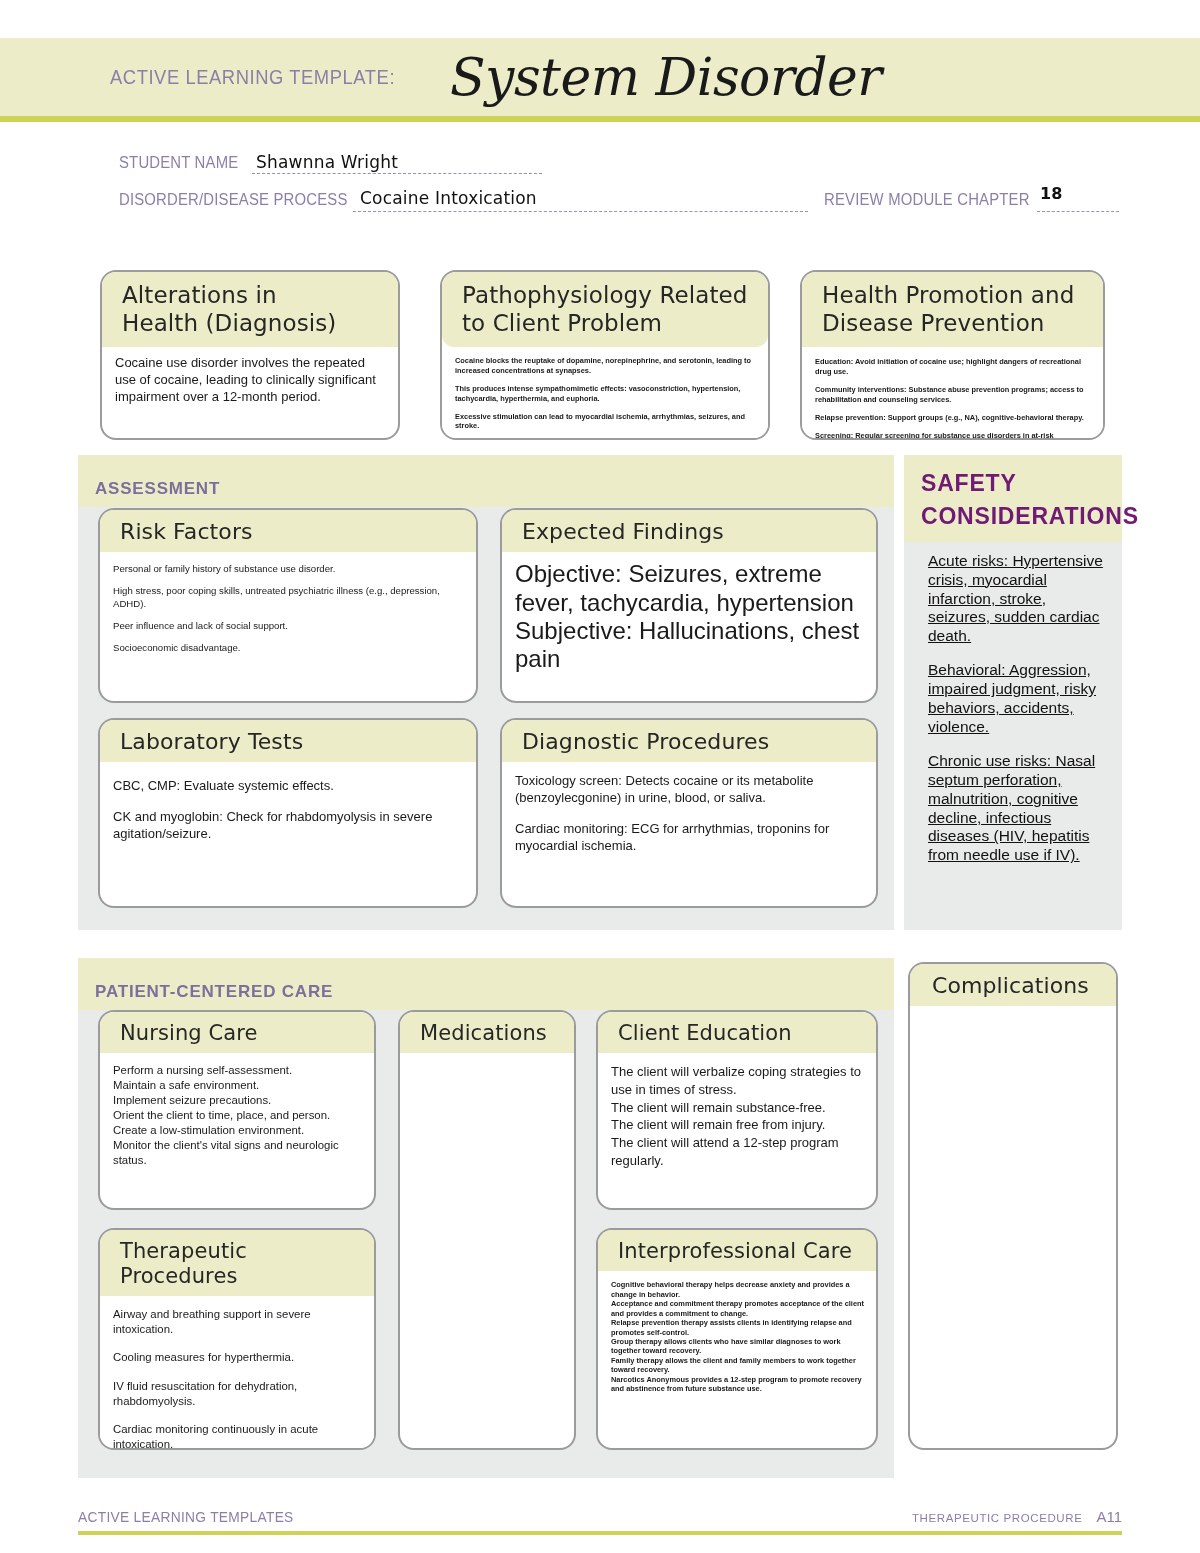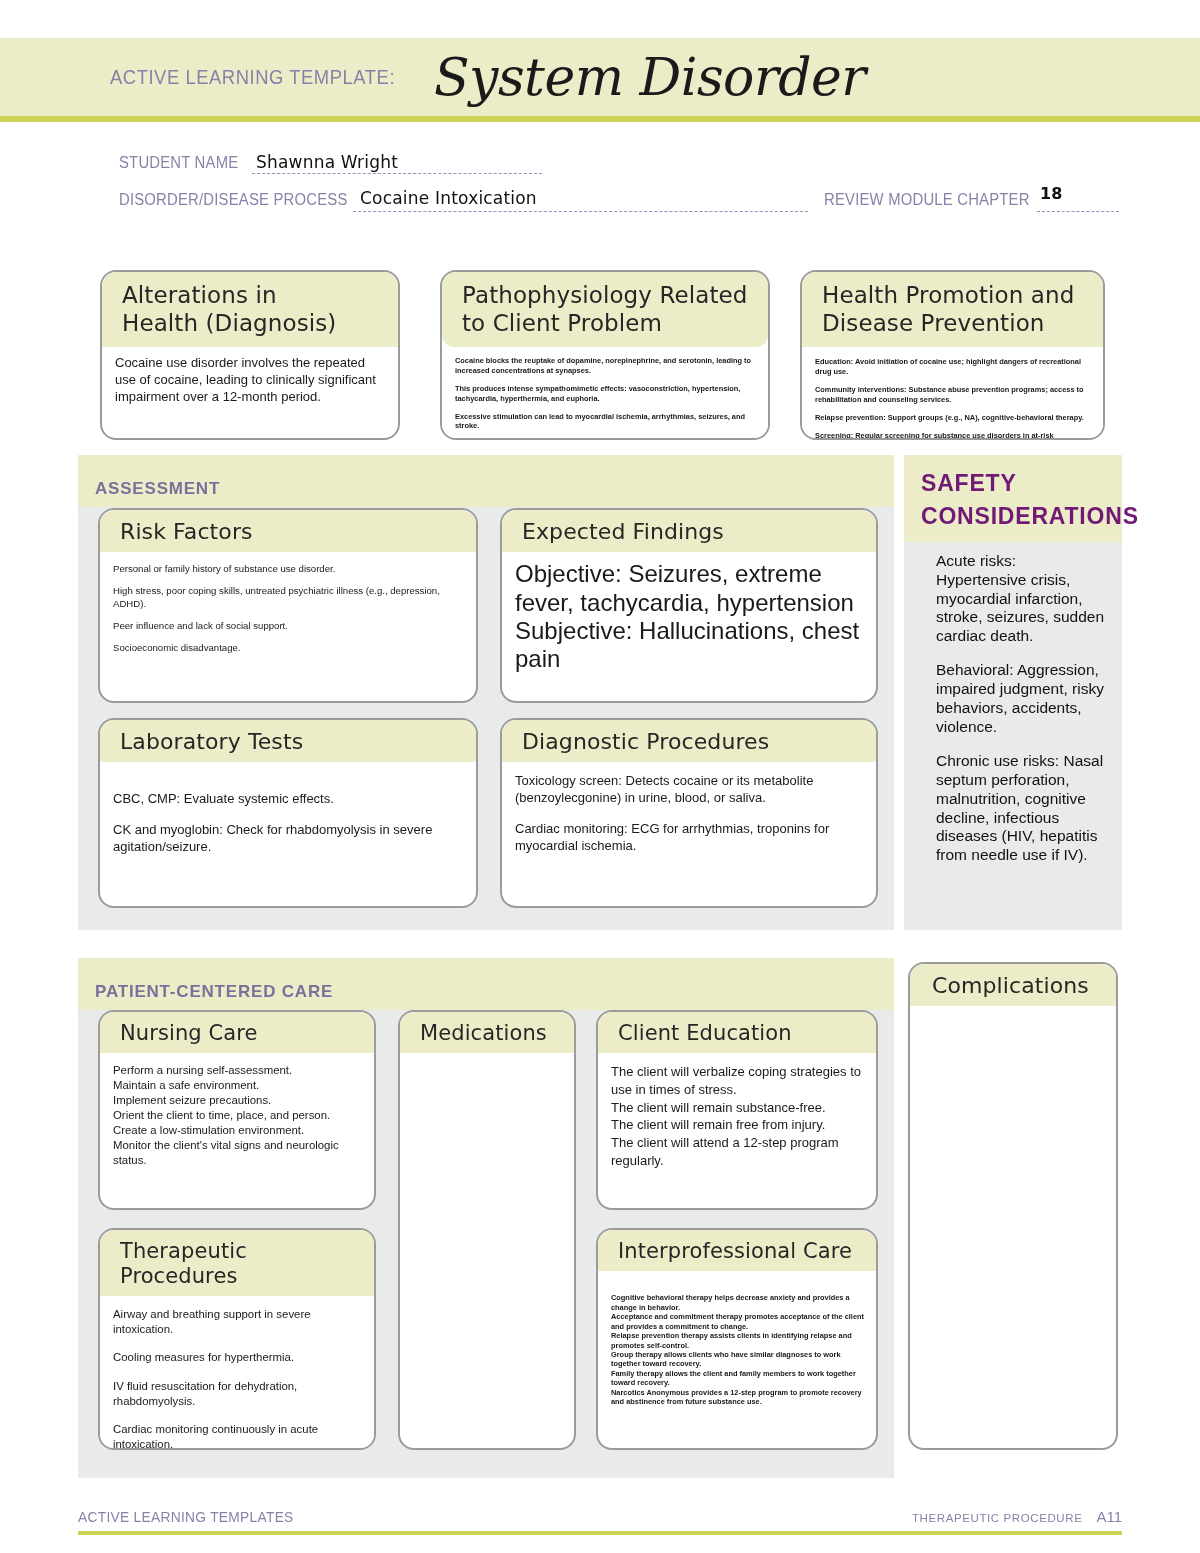--- a/index.html
+++ b/index.html
@@ -24,21 +24,21 @@
     background: #ecedc8;
     border-bottom: 6px solid #cdd356;
     box-sizing: border-box;
   }
   .banner-inner {
     position: absolute;
     left: 110px; top: 0;
     height: 78px;
     display: flex;
     align-items: center;
-    gap: 14px;
+    gap: 30px;
   }
   .alt-label {
     font-family: "Liberation Sans", sans-serif;
     font-size: 20px;
     letter-spacing: 0.6px;
     color: #8b7fa8;
     font-weight: 400;
     transform: scaleX(0.92);
     transform-origin: left center;
     white-space: nowrap;
@@ -145,21 +145,21 @@
     padding: 12px 14px 8px 17px;
     line-height: 1.45;
   }
   .rail-body {
     box-sizing: border-box;
     padding: 10px 14px 0 16px;
     font-size: 15.5px;
     line-height: 1.22;
     color: #111;
   }
-  .rail-body p { margin: 0 0 15px 16px; }
+  .rail-body p { margin: 0 0 15px 8px; text-decoration: underline; }
 
   
   .t-tiny   { font-size: 7.4px;  line-height: 1.28; }
   .t-small  { font-size: 9.6px;  line-height: 1.34; }
   .t-med    { font-size: 11.4px; line-height: 1.32; }
   .t-norm   { font-size: 13px;   line-height: 1.3; }
   .t-big    { font-size: 24px;   line-height: 1.18; }
 
   .h-lg  { font-size: 23px; line-height: 1.22; }
   .h-md  { font-size: 22px; line-height: 1.2; }
@@ -278,21 +278,21 @@
 <div class="card" style="left:500px; top:508px; width:378px; height:195px;">
   <div class="card-head h-md">Expected Findings</div>
   <div class="card-body t-big" style="padding-top:8px;">
     <p style="margin-bottom:0;">Objective: Seizures, extreme fever, tachycardia, hypertension</p>
     <p>Subjective: Hallucinations, chest pain</p>
   </div>
 </div>
 
 <div class="card" style="left:98px; top:718px; width:380px; height:190px;">
   <div class="card-head h-md">Laboratory Tests</div>
-  <div class="card-body t-norm" style="padding-top:29px;">
+  <div class="card-body t-norm" style="padding-top:16px;">
     <p style="margin-bottom:14px;">CBC, CMP: Evaluate systemic effects.</p>
     <p>CK and myoglobin: Check for rhabdomyolysis in severe agitation/seizure.</p>
   </div>
 </div>
 
 <div class="card" style="left:500px; top:718px; width:378px; height:190px;">
   <div class="card-head h-md">Diagnostic Procedures</div>
   <div class="card-body t-norm" style="padding-top:11px;">
     <p style="margin-bottom:14px;">Toxicology screen: Detects cocaine or its metabolite (benzoylecgonine) in urine, blood, or saliva.</p>
     <p>Cardiac monitoring: ECG for arrhythmias, troponins for myocardial ischemia.</p>
@@ -347,21 +347,21 @@
   <div class="card-body t-med" style="padding-top:11px;">
     <p style="margin-bottom:13px;">Airway and breathing support in severe intoxication.</p>
     <p style="margin-bottom:13px;">Cooling measures for hyperthermia.</p>
     <p style="margin-bottom:13px;">IV fluid resuscitation for dehydration, rhabdomyolysis.</p>
     <p>Cardiac monitoring continuously in acute intoxication.</p>
   </div>
 </div>
 
 <div class="card" style="left:596px; top:1228px; width:282px; height:222px;">
   <div class="card-head h-sm">Interprofessional Care</div>
-  <div class="card-body t-tiny" style="padding-top:22px; font-weight:bold;">
+  <div class="card-body t-tiny" style="padding-top:9px; font-weight:bold;">
     <div>Cognitive behavioral therapy helps decrease anxiety and provides a change in behavior.</div>
     <div>Acceptance and commitment therapy promotes acceptance of the client and provides a commitment to change.</div>
     <div>Relapse prevention therapy assists clients in identifying relapse and promotes self-control.</div>
     <div>Group therapy allows clients who have similar diagnoses to work together toward recovery.</div>
     <div>Family therapy allows the client and family members to work together toward recovery.</div>
     <div>Narcotics Anonymous provides a 12-step program to promote recovery and abstinence from future substance use.</div>
   </div>
 </div>
 
 <div class="card" style="left:908px; top:962px; width:210px; height:488px;">

